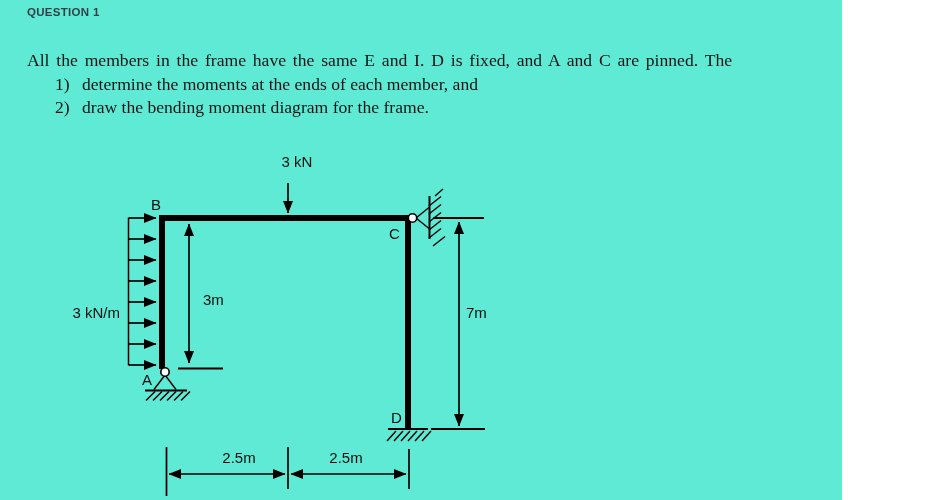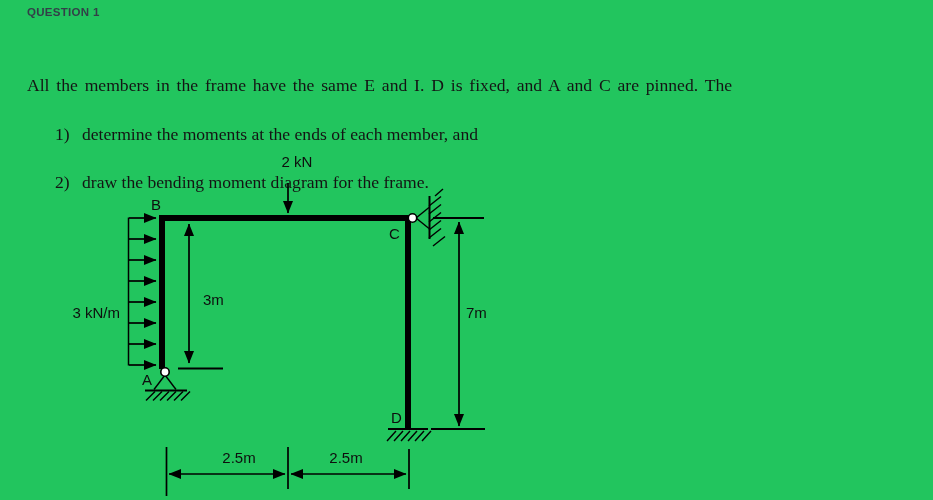--- a/index.html
+++ b/index.html
@@ -1,23 +1,23 @@
 <!DOCTYPE html>
 <html><head>
 <meta charset="utf-8">
 <style>
   html,body{margin:0;padding:0;background:#fff;}
-  .page{position:relative;width:933px;height:500px;background:#22c55e;overflow:hidden;
+  .page{position:relative;width:842px;height:500px;background:#5eead4;overflow:hidden;
         font-family:"Liberation Serif",serif;color:#1a1a1a;}
   .qheader{position:absolute;left:27px;top:6px;
         font-family:"Liberation Sans",sans-serif;font-weight:bold;
         font-size:11.5px;letter-spacing:.3px;color:#333f48;}
   .problem{position:absolute;left:27px;top:49px;width:720px;
         font-size:17.6px;line-height:23.7px;color:#141414;}
-  .pline{white-space:nowrap;margin-top:25px;}
+  .pline{white-space:nowrap;}
   .pjustify{white-space:normal;width:705px;text-align:justify;text-align-last:justify;}
   .item{padding-left:28px;}
   .marker{display:inline-block;width:27px;}
   b{font-weight:bold;}
   .diagram{position:absolute;left:0;top:145px;width:933px;height:355px;}
   .dsvg{position:absolute;left:0;top:0;}
   .lbl{position:absolute;font-family:"Liberation Sans",sans-serif;
         font-size:15px;color:#0e0e0e;white-space:nowrap;line-height:17px;}
   .ctr{text-align:center;}
   .rgt{text-align:right;}
@@ -118,21 +118,21 @@
         <line x1="388" y1="429" x2="428" y2="429" stroke="#000" stroke-width="2"></line>
         <line x1="387" y1="441" x2="396" y2="431" stroke="#000" stroke-width="1.4"></line>
         <line x1="394" y1="441" x2="403" y2="431" stroke="#000" stroke-width="1.4"></line>
         <line x1="401" y1="441" x2="410" y2="431" stroke="#000" stroke-width="1.4"></line>
         <line x1="408" y1="441" x2="417" y2="431" stroke="#000" stroke-width="1.4"></line>
         <line x1="415" y1="441" x2="424" y2="431" stroke="#000" stroke-width="1.4"></line>
         <line x1="422" y1="441" x2="431" y2="431" stroke="#000" stroke-width="1.4"></line>
       </g>
     </svg>
 
-    <div class="lbl ctr" style="left:277px;top:8px;width:40px;">2 kN</div>
+    <div class="lbl ctr" style="left:277px;top:8px;width:40px;">3 kN</div>
     <div class="lbl rgt" style="left:58px;top:135px;width:62px;margin-top:24px;">3 kN/m</div>
     <div class="lbl" style="left:203px;top:146px;">3m</div>
     <div class="lbl" style="left:466px;top:159px;">7m</div>
     <div class="lbl ctr" style="left:214px;top:304px;width:50px;">2.5m</div>
     <div class="lbl ctr" style="left:321px;top:304px;width:50px;">2.5m</div>
     <div class="lbl" style="left:151px;top:51px;">B</div>
     <div class="lbl" style="left:142px;top:226px;">A</div>
     <div class="lbl" style="left:389px;top:80px;">C</div>
     <div class="lbl" style="left:391px;top:264px;">D</div>
   </div>

